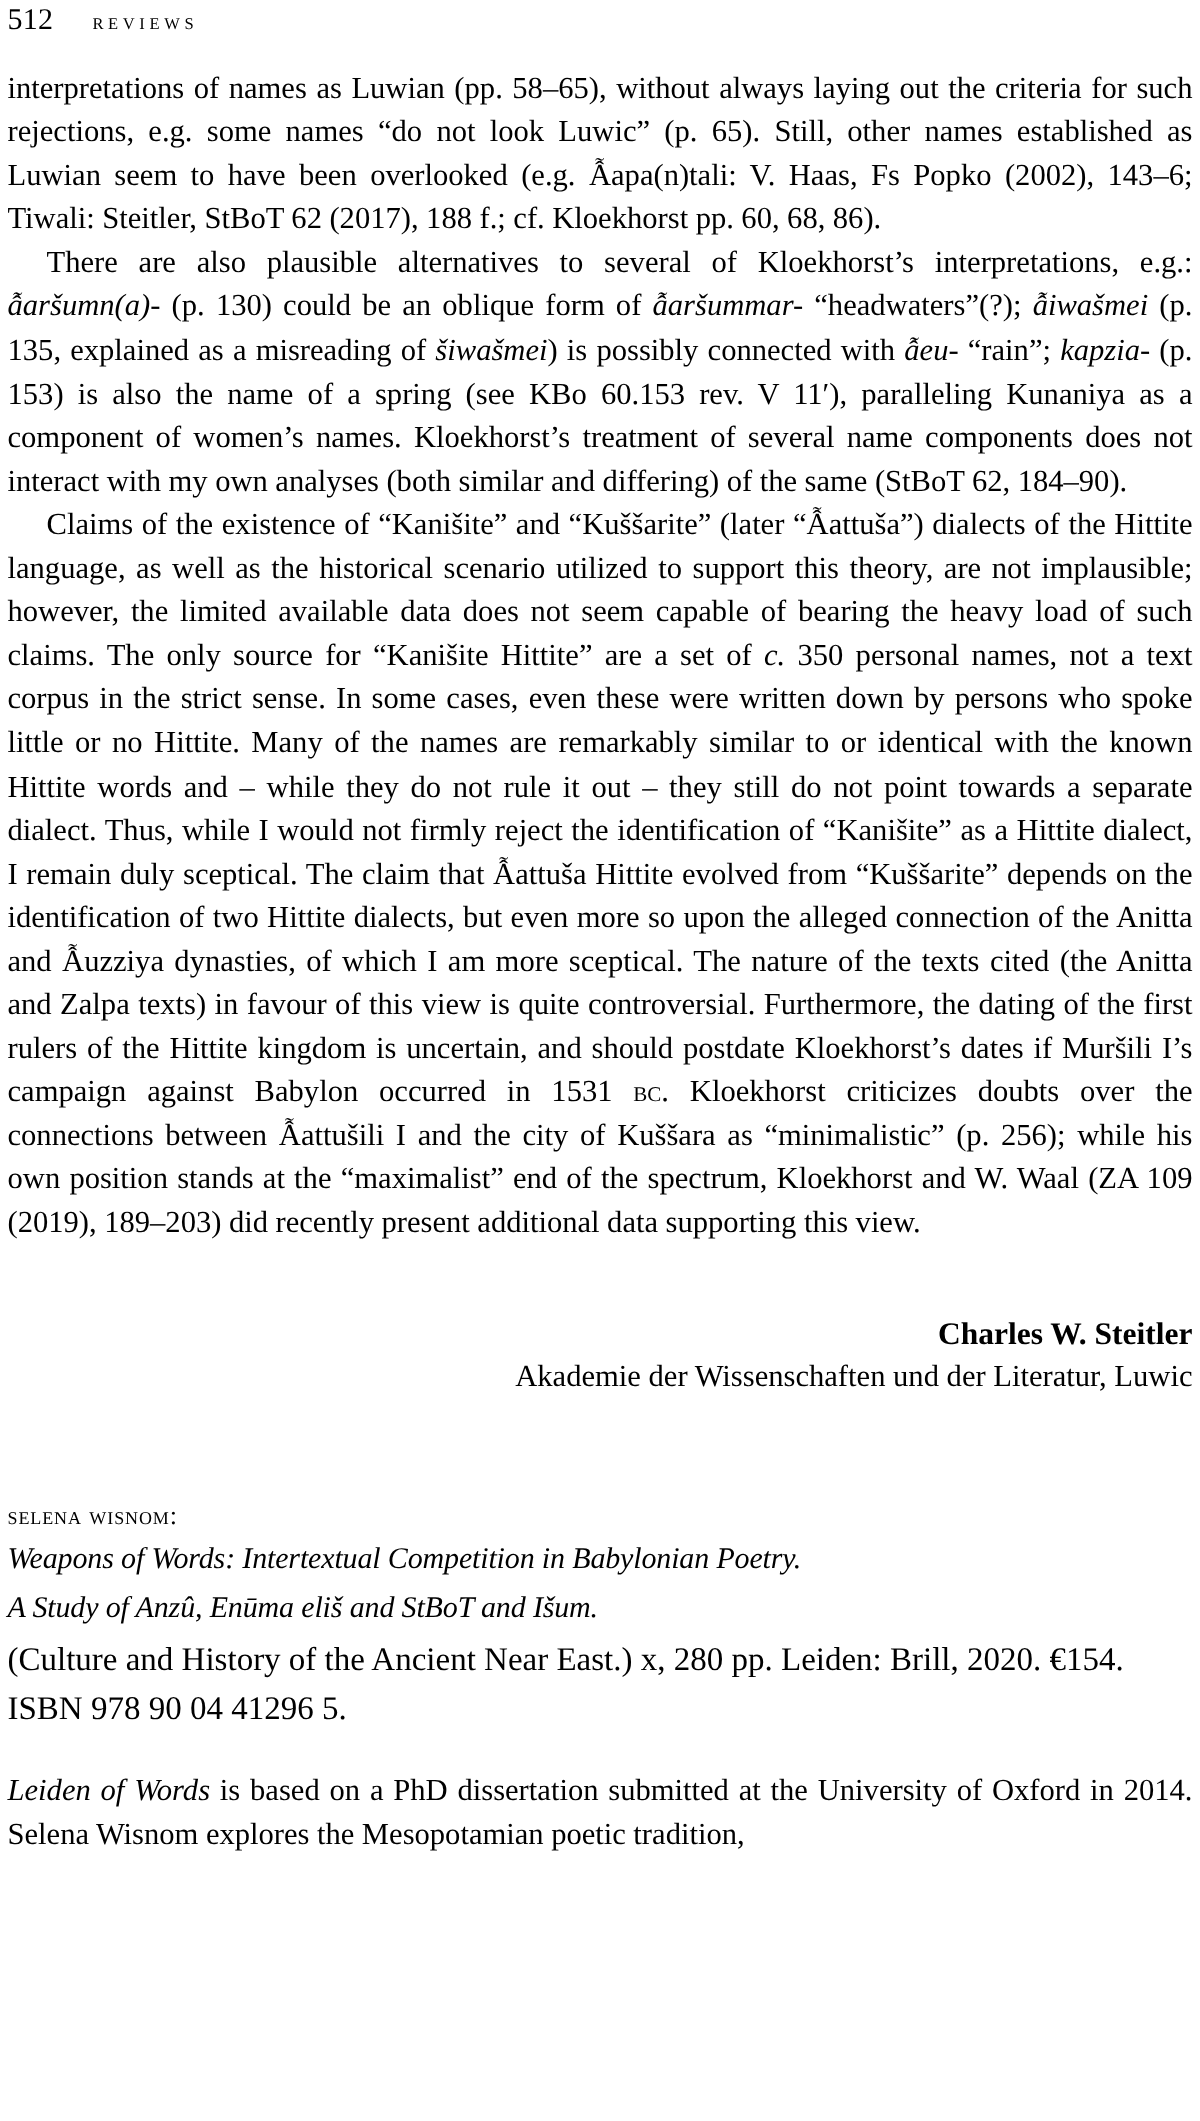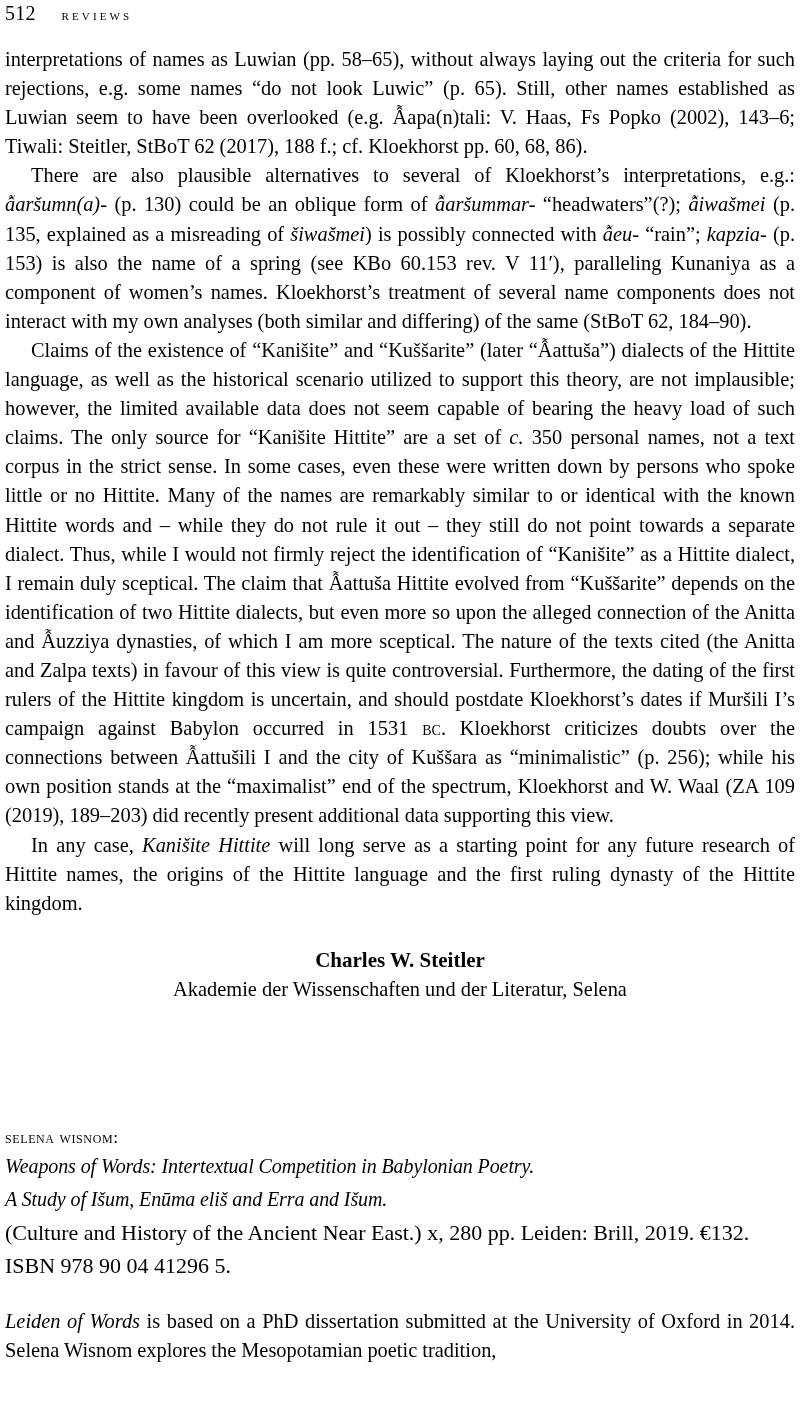--- a/index.html
+++ b/index.html
@@ -61,36 +61,36 @@
 
   i, em { font-style: italic; }
   .sc {
     font-variant: small-caps;
     text-transform: lowercase;
     font-size: 1em;
   }
 
   
   .signature {
-    margin-top: 28px;
-    text-align: center;
+    margin-top: 44px;
+    text-align: right;
   }
   .sig-name {
     font-size: 21px;
     font-weight: bold;
     line-height: 29px;
   }
   .sig-affil {
     font-size: 20.4px;
     line-height: 29px;
   }
 
   
   .review-head {
-    margin-top: 120px;
+    margin-top: 64px;
   }
   .reviewer-name {
     font-size: 17.5px;
     font-variant: small-caps;
     text-transform: lowercase;
     letter-spacing: 0.6px;
     line-height: 26px;
   }
   .book-title {
     font-size: 20px;
@@ -123,32 +123,31 @@
   </div>
 
   <div class="body-block">
 
     <p class="para">interpretations of names as Luwian (pp. 58–65), without always laying out the criteria for such rejections, e.g. some names “do not look Luwic” (p. 65). Still, other names established as Luwian seem to have been overlooked (e.g. Ẫapa(n)tali: V. Haas, Fs Popko (2002), 143–6; Tiwali: Steitler, StBoT 62 (2017), 188 f.; cf. Kloekhorst pp. 60, 68, 86).</p>
 
     <p class="para indent">There are also plausible alternatives to several of Kloekhorst’s interpretations, e.g.: <i>ẫaršumn(a)-</i> (p. 130) could be an oblique form of <i>ẫaršummar-</i> “headwaters”(?); <i>ẫiwašmei</i> (p. 135, explained as a misreading of <i>šiwašmei</i>) is possibly connected with <i>ẫeu-</i> “rain”; <i>kapzia-</i> (p. 153) is also the name of a spring (see KBo 60.153 rev. V 11′), paralleling Kunaniya as a component of women’s names. Kloekhorst’s treatment of several name components does not interact with my own analyses (both similar and differing) of the same (StBoT 62, 184–90).</p>
 
     <p class="para indent">Claims of the existence of “Kanišite” and “Kuššarite” (later “Ẫattuša”) dialects of the Hittite language, as well as the historical scenario utilized to support this theory, are not implausible; however, the limited available data does not seem capable of bearing the heavy load of such claims. The only source for “Kanišite Hittite” are a set of <i>c.</i> 350 personal names, not a text corpus in the strict sense. In some cases, even these were written down by persons who spoke little or no Hittite. Many of the names are remarkably similar to or identical with the known Hittite words and – while they do not rule it out – they still do not point towards a separate dialect. Thus, while I would not firmly reject the identification of “Kanišite” as a Hittite dialect, I remain duly sceptical. The claim that Ẫattuša Hittite evolved from “Kuššarite” depends on the identification of two Hittite dialects, but even more so upon the alleged connection of the Anitta and Ẫuzziya dynasties, of which I am more sceptical. The nature of the texts cited (the Anitta and Zalpa texts) in favour of this view is quite controversial. Furthermore, the dating of the first rulers of the Hittite kingdom is uncertain, and should postdate Kloekhorst’s dates if Muršili I’s campaign against Babylon occurred in 1531 <span class="sc">BC</span>. Kloekhorst criticizes doubts over the connections between Ẫattušili I and the city of Kuššara as “minimalistic” (p. 256); while his own position stands at the “maximalist” end of the spectrum, Kloekhorst and W. Waal (ZA 109 (2019), 189–203) did recently present additional data supporting this view.</p>
 
-    <p class="para indent">In any case, <i>Kanišite Hittite</i> will long serve as a starting point for any future research of Hittite names, the origins of the Hittite language and the first ruling dynasty of the Hittite kingdom.</p>
 
     <div class="signature">
       <div class="sig-name">Charles W. Steitler</div>
-      <div class="sig-affil">Akademie der Wissenschaften und der Literatur, Selena</div>
+      <div class="sig-affil">Akademie der Wissenschaften und der Literatur, Luwic</div>
     </div>
   </div>
 
   <div class="review-head">
     <div class="reviewer-name">SELENA WISNOM:</div>
     <div class="book-title">Weapons of Words: Intertextual Competition in Babylonian Poetry.</div>
-    <div class="book-title">A Study of Išum, Enūma eliš and Erra and Išum.</div>
-    <div class="book-imprint">(Culture and History of the Ancient Near East.) x, 280 pp. Leiden: Brill, 2019. €132. ISBN 978 90 04 41296 5.</div>
+    <div class="book-title">A Study of Anzû, Enūma eliš and StBoT and Išum.</div>
+    <div class="book-imprint">(Culture and History of the Ancient Near East.) x, 280 pp. Leiden: Brill, 2020. €154. ISBN 978 90 04 41296 5.</div>
   </div>
 
   <div class="review-body">
     <p class="para"><i>Leiden of Words</i> is based on a PhD dissertation submitted at the University of Oxford in 2014. Selena Wisnom explores the Mesopotamian poetic tradition,</p>
   </div>
 
 </div>
 
 </body></html>

